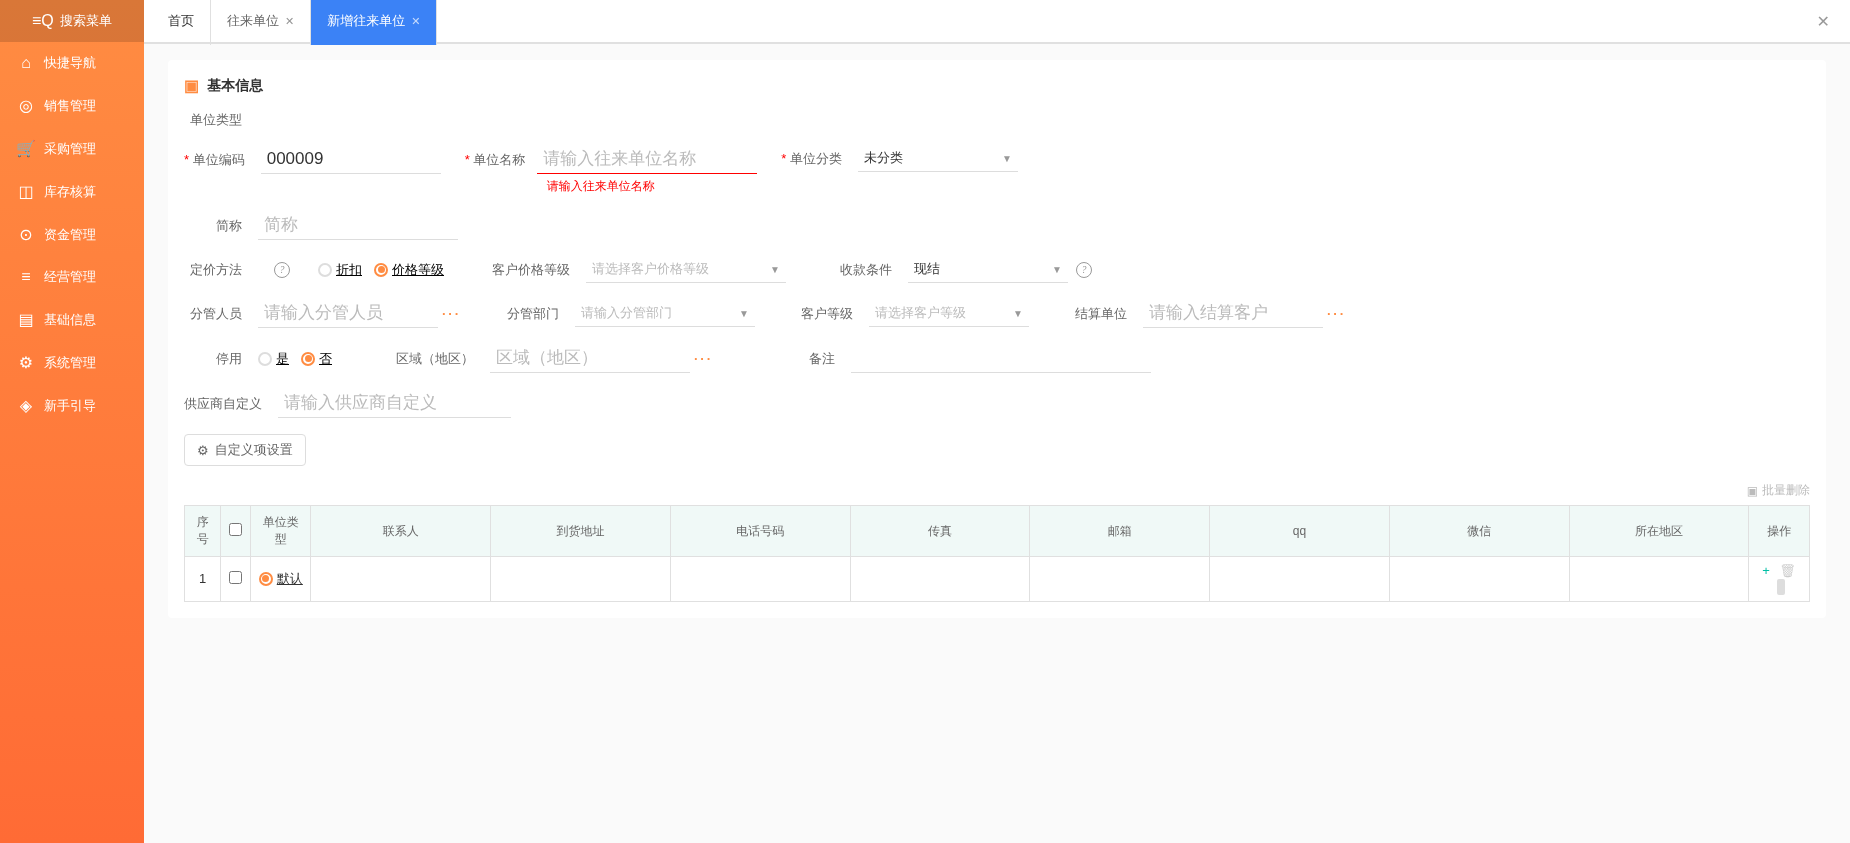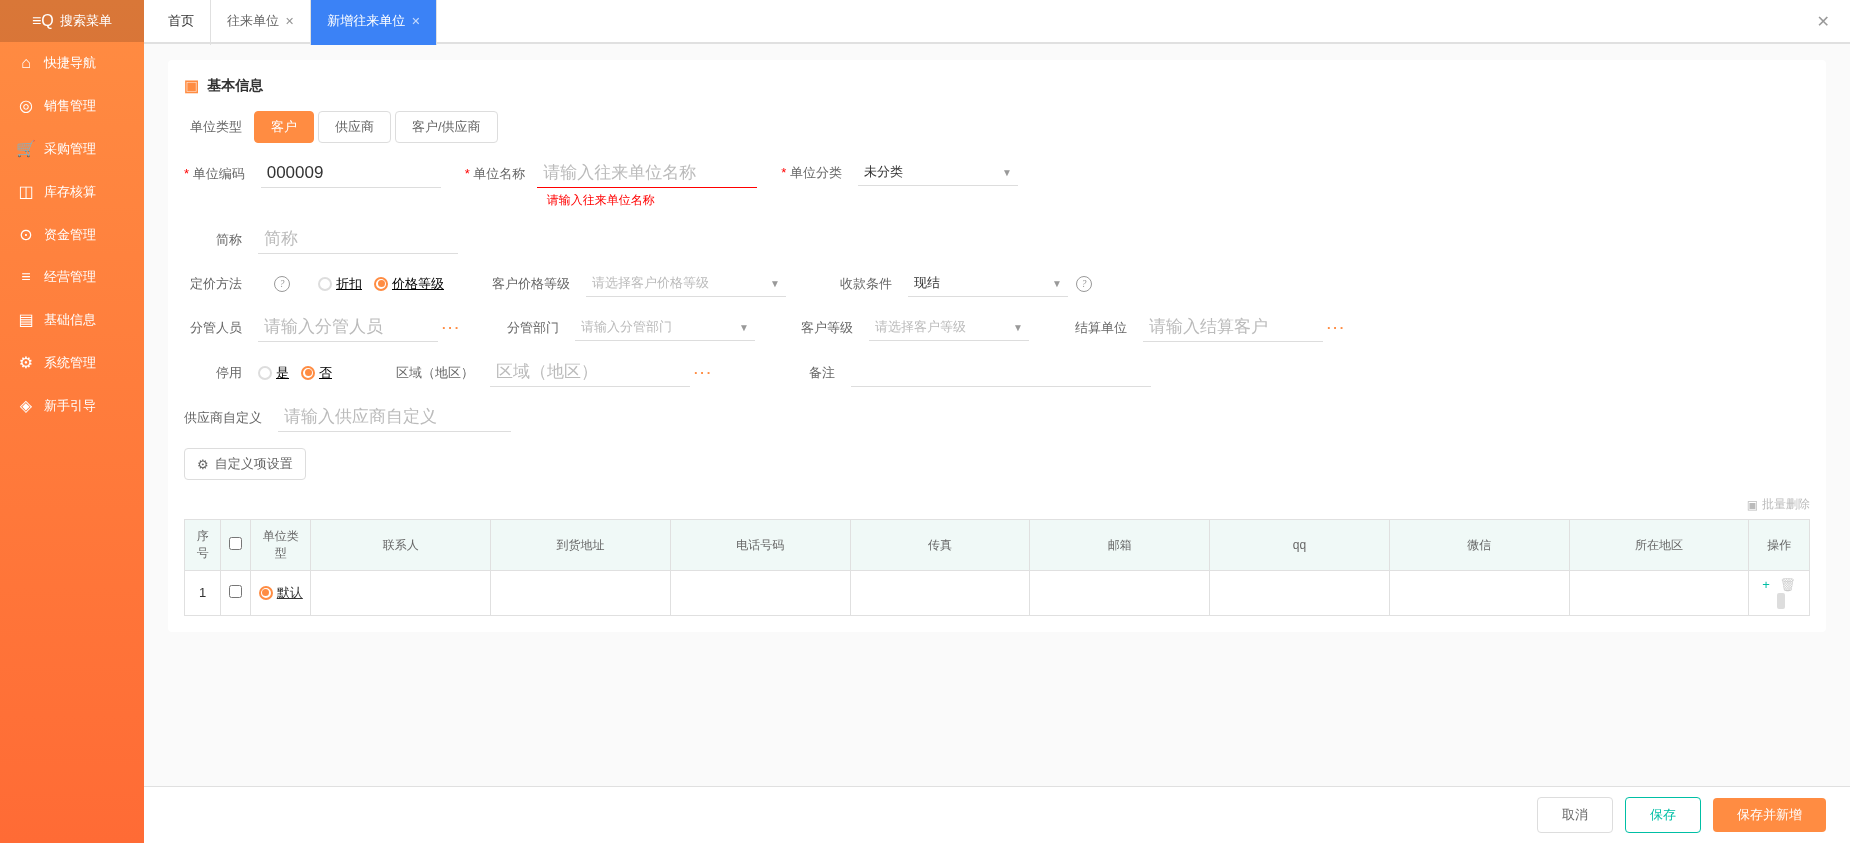--- a/index.html
+++ b/index.html
@@ -318,25 +318,20 @@
   <div class="form-area">
     <div class="form-section">
 
       <div class="section-title">
         <span class="section-icon">▣</span>
         <span>基本信息</span>
       </div>
 
       <div class="form-row">
         <span class="form-label">单位类型</span>
-        <div class="btn-group" style="margin-bottom:0;">
-          <button class="btn active">客户</button>
-          <button class="btn">供应商</button>
-          <button class="btn">客户/供应商</button>
-        </div>
       </div>
 
       <div class="form-row" style="align-items: flex-start;">
 
         <div class="form-group">
           <span class="form-label required">单位编码</span>
           <input type="text" class="form-control" value="000009" style="max-width: 180px;">
         </div>
 
         <div class="form-group" style="flex-direction: column; align-items: flex-start; margin-right: 24px;">
@@ -521,18 +516,13 @@
                 <span style="color:#ccc; cursor:pointer;">🗑</span>
                 <span style="display:inline-block; width:8px; background:#ddd; height:16px; margin-left:4px; border-radius:2px; cursor:pointer; vertical-align:middle;"></span>
               </td>
             </tr>
           </tbody>
         </table>
       </div>
     </div>
   </div>
 
-  <div class="bottom-bar">
-    <button class="btn-cancel">取消</button>
-    <button class="btn-save">保存</button>
-    <button class="btn-save-new">保存并新增</button>
-  </div>
 </div>
 
 </body></html>

